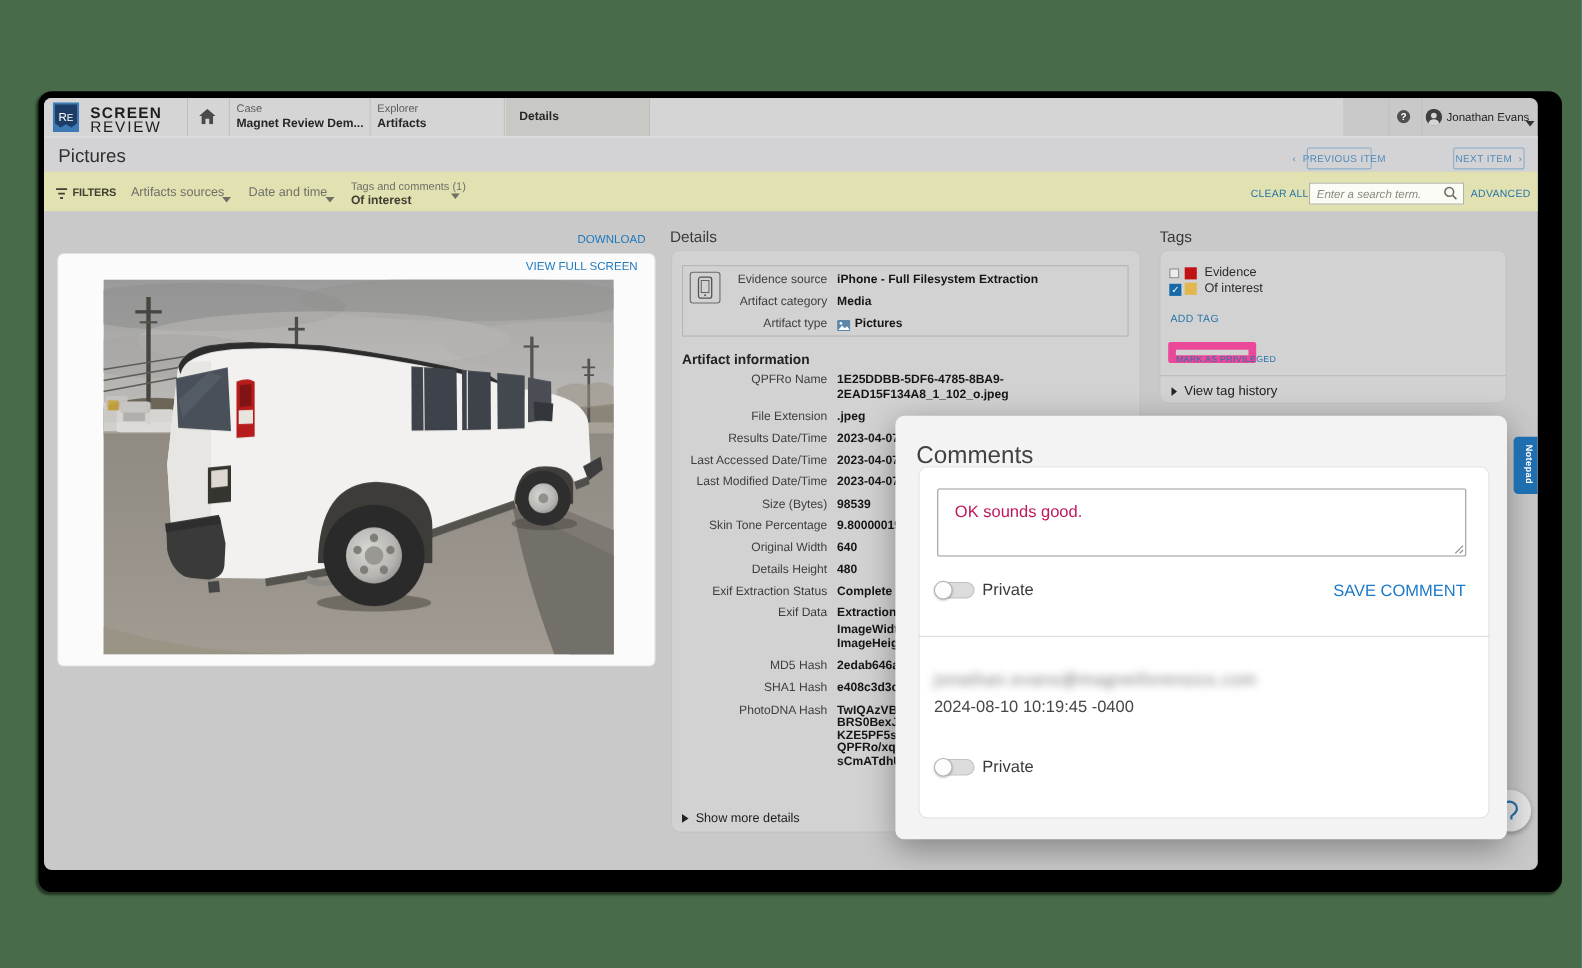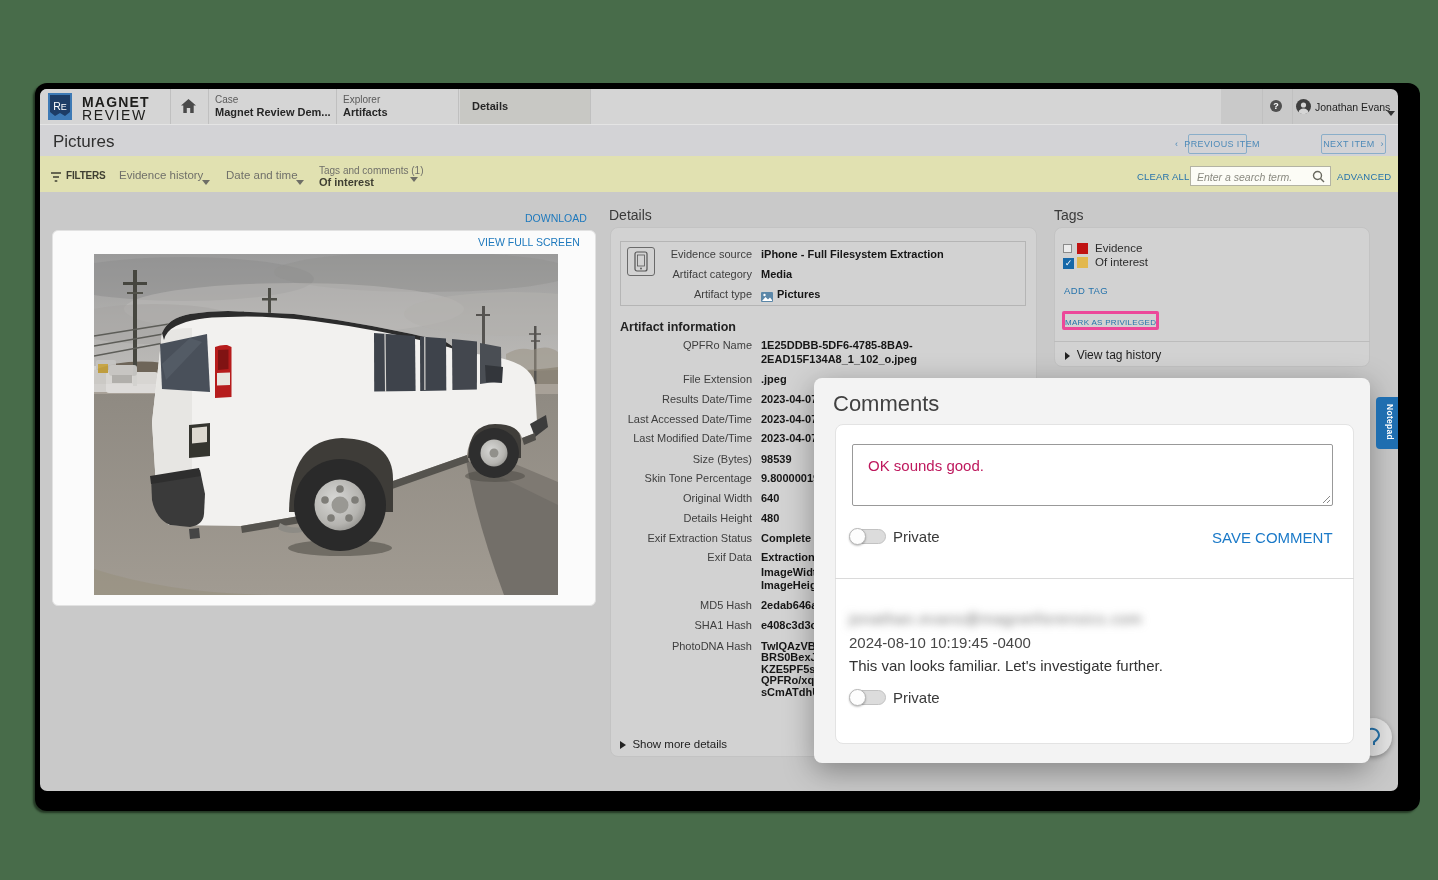--- a/index.html
+++ b/index.html
@@ -36,21 +36,21 @@
 <body>
 <div class="frame"></div>
 <div class="app">
 
   <div class="nav">
     <div class="abs" style="left:8px;top:4px"><svg width="24" height="27" viewBox="0 0 24 27">
       <rect x="0" y="0" width="24" height="27" fill="#3d7ab5"></rect>
       <path d="M2 2 h20 v17 l-5 4 -5 -3 -5 3 -5 -4 z" fill="#1d3d66"></path>
       <text x="12" y="17" font-size="10.5" fill="#fff" text-anchor="middle" font-family="Liberation Sans">R<tspan font-size="9">E</tspan></text>
         </svg></div>
-    <div class="abs" style="left:42px;top:7px;font-size:14px;font-weight:bold;color:#1d1d1b;line-height:13px;letter-spacing:1.2px">MAGNET</div>
+    <div class="abs" style="left:42px;top:7px;font-size:14px;font-weight:bold;color:#1d1d1b;line-height:13px;letter-spacing:1.2px">SCREEN</div>
     <div class="abs" style="left:42px;top:20px;font-size:14px;color:#1d1d1b;line-height:13px;letter-spacing:1.6px">REVIEW</div>
     <div class="sep" style="left:130px"></div>
     <div class="abs" style="left:141px;top:10px;color:#4a4a4a"><svg width="15" height="14" viewBox="0 0 15 14">
           <path d="M7.5 0 L15 6.5 H12.7 V14 H9.2 V9 H5.8 V14 H2.3 V6.5 H0 Z" fill="#4a4a4a"></path>
         </svg></div>
     <div class="sep" style="left:168px"></div>
     <div class="abs lbl" style="left:175px;top:5px">Case</div>
     <div class="abs val" style="left:175px;top:17px">Magnet Review Dem...</div>
     <div class="sep" style="left:296px"></div>
     <div class="abs lbl" style="left:303px;top:5px">Explorer</div>
@@ -74,21 +74,21 @@
   <div class="prow"></div>
   <div class="abs" style="left:13px;top:43px;font-size:17px;color:#2f2f2f">Pictures</div>
   <div class="btn-nav" style="left:1148px;top:45px;width:59px">‹&nbsp;&nbsp;PREVIOUS ITEM</div>
   <div class="btn-nav" style="left:1281px;top:45px;width:65px">NEXT ITEM&nbsp;&nbsp;›</div>
 
   <div class="fbar"></div>
   <div class="abs" style="left:10px;top:80px"><svg width="12" height="12" viewBox="0 0 12 12">
         <path d="M1 2 h10 M3 6 h6 M4.7 10 h2.6" stroke="#3f3f32" stroke-width="1.6"></path>
       </svg></div>
   <div class="abs" style="left:26px;top:81px;font-size:10px;letter-spacing:-.2px;font-weight:bold;color:#3f3f32">FILTERS</div>
-  <div class="abs" style="left:79px;top:80px;font-size:11.5px;color:#70706a">Evidence history</div>
+  <div class="abs" style="left:79px;top:80px;font-size:11.5px;color:#70706a">Artifacts sources</div>
     <div class="abs" style="left:162px;top:84px"><span class="caret"></span></div>
   <div class="abs" style="left:186px;top:80px;font-size:11.5px;color:#70706a">Date and time</div>
     <div class="abs" style="left:256px;top:84px"><span class="caret"></span></div>
   <div class="abs" style="left:279px;top:76px;font-size:10px;color:#70706a">Tags and comments (1)</div>
     <div class="abs" style="left:370px;top:81px"><span class="caret"></span></div>
   <div class="abs" style="left:279px;top:87px;font-size:11px;font-weight:bold;color:#3f3f32">Of interest</div>
   <div class="abs flink" style="left:1097px;top:82px;font-size:9.5px;letter-spacing:.2px;white-space:nowrap">CLEAR ALL</div>
   <div class="abs" style="left:1150px;top:77px;width:141px;height:20px;background:#fcfcf6;border:1px solid #b3b3a3"></div>
   <div class="abs" style="left:1157px;top:82px;font-size:10.5px;font-style:italic;color:#8a8a80">Enter a search term.</div>
   <div class="abs" style="left:1272px;top:80px"><svg width="13" height="13" viewBox="0 0 13 13">
@@ -210,47 +210,46 @@
 
   <div class="ttl" style="left:1014px;top:118px">Tags</div>
   <div class="card" style="left:1014px;top:138px;width:316px;height:140px"></div>
   <div class="abs" style="left:1023px;top:155px;width:9px;height:9px;background:#ececec;border:1px solid #8a8a8a"></div>
   <div class="abs" style="left:1037px;top:154px;width:11px;height:11px;background:#c01212"></div>
   <div class="abs" style="left:1055px;top:153px;font-size:11.5px;color:#2c2c2c">Evidence</div>
   <div class="abs" style="left:1023px;top:169px;width:11px;height:11px;background:#1668a8;color:#fff;font-size:9px;text-align:center;line-height:11px">✓</div>
   <div class="abs" style="left:1037px;top:168px;width:11px;height:11px;background:#e2b84e"></div>
   <div class="abs" style="left:1055px;top:167px;font-size:11.5px;color:#2c2c2c">Of interest</div>
   <div class="abs flink" style="left:1024px;top:196px;font-size:9.5px;letter-spacing:.4px">ADD TAG</div>
-  <div class="abs" style="left:1022px;top:222px;width:97px;height:19px;border:3px solid #ec4899;border-radius:2px;color:#2673ab;font-size:8px;letter-spacing:.3px;text-align:center;line-height:17px;white-space:nowrap">MARK AS PRIVILEGED</div>
+  <div class="abs" style="left:1022px;top:222px;width:80px;height:19px;border:7px solid #ec4899;border-radius:2px;color:#2673ab;font-size:8px;letter-spacing:.3px;text-align:center;line-height:17px;white-space:nowrap">MARK AS PRIVILEGED</div>
   <div class="abs" style="left:1014px;top:252px;width:316px;height:1px;background:#bcbcbc"></div>
   <div class="abs" style="left:1025px;top:259px;font-size:12px;color:#222"><span class="tri" style="border-left-width:5px"></span>&nbsp; View tag history</div>
 
   <div class="abs" style="left:1314px;top:629px;width:38px;height:38px;border-radius:50%;background:#e6e6e6;box-shadow:0 2px 5px rgba(0,0,0,.3)">
     <svg width="38" height="38" viewBox="0 0 38 38">
         <path d="M14 12 a7 7 0 0 1 11 5 c0 4 -3 5 -5 7 l0 3" fill="none" stroke="#2673ab" stroke-width="2"></path>
       </svg></div>
 
   <div class="abs" style="left:774px;top:289px;width:556px;height:385px;background:#f3f3f3;border-radius:8px;box-shadow:0 8px 30px rgba(0,0,0,.35)"></div>
-  <div class="abs" style="left:793px;top:302px;font-size:22px;color:#414141">Comments</div>
+  <div class="abs" style="left:793px;top:312px;font-size:22px;color:#414141">Comments</div>
   <div class="abs" style="left:795px;top:335px;width:519px;height:320px;background:#fff;border:1px solid #e3e3e3;border-radius:8px"></div>
   <div class="abs" style="left:812px;top:355px;width:481px;height:62px;border:1px solid #999;border-radius:2px;background:#fff">
     <svg style="position:absolute;right:1px;bottom:1px" width="9" height="9" viewBox="0 0 9 9">
         <path d="M8 1 L1 8 M8 5 L5 8" stroke="#888" stroke-width="1"></path>
       </svg>
     </div>
   <div class="abs" style="left:828px;top:368px;font-size:15px;color:#be185d">OK sounds good.</div>
   <div class="tog" style="left:810px;top:440px">
       <div class="knob"></div>
     </div>
   <div class="abs" style="left:853px;top:439px;font-size:15px;color:#3a3a3a">Private</div>
   <div class="abs" style="left:1172px;top:440px;font-size:15px;color:#1a79c8">SAVE COMMENT</div>
   <div class="abs" style="left:795px;top:489px;width:519px;height:1px;background:#dadada"></div>
   <div class="abs" style="left:809px;top:521px;font-size:15px;color:#6a6a6a;filter:blur(4px);letter-spacing:1px">jonathan.evans@magnetforensics.com</div>
   <div class="abs" style="left:809px;top:545px;font-size:15px;color:#474747">2024-08-10 10:19:45 -0400</div>
-  <div class="abs" style="left:809px;top:568px;font-size:15px;color:#333">This van looks familiar. Let's investigate further.</div>
   <div class="tog" style="left:810px;top:601px">
       <div class="knob"></div>
     </div>
   <div class="abs" style="left:853px;top:600px;font-size:15px;color:#3a3a3a">Private</div>
 
   <div class="abs" style="left:1336px;top:308px;width:22px;height:52px;background:#1f6eb0;border-radius:4px 0 0 4px">
     <div style="position:absolute;left:19px;top:7px;transform:rotate(90deg);transform-origin:0 0;width:45px;color:#fff;font-size:8.5px;font-weight:bold;letter-spacing:.3px">Notepad</div>
     </div>
 </div>
 <svg id="photosvg" style="position:absolute;left:94px;top:254px" width="464" height="341" viewBox="0 0 464 341">

